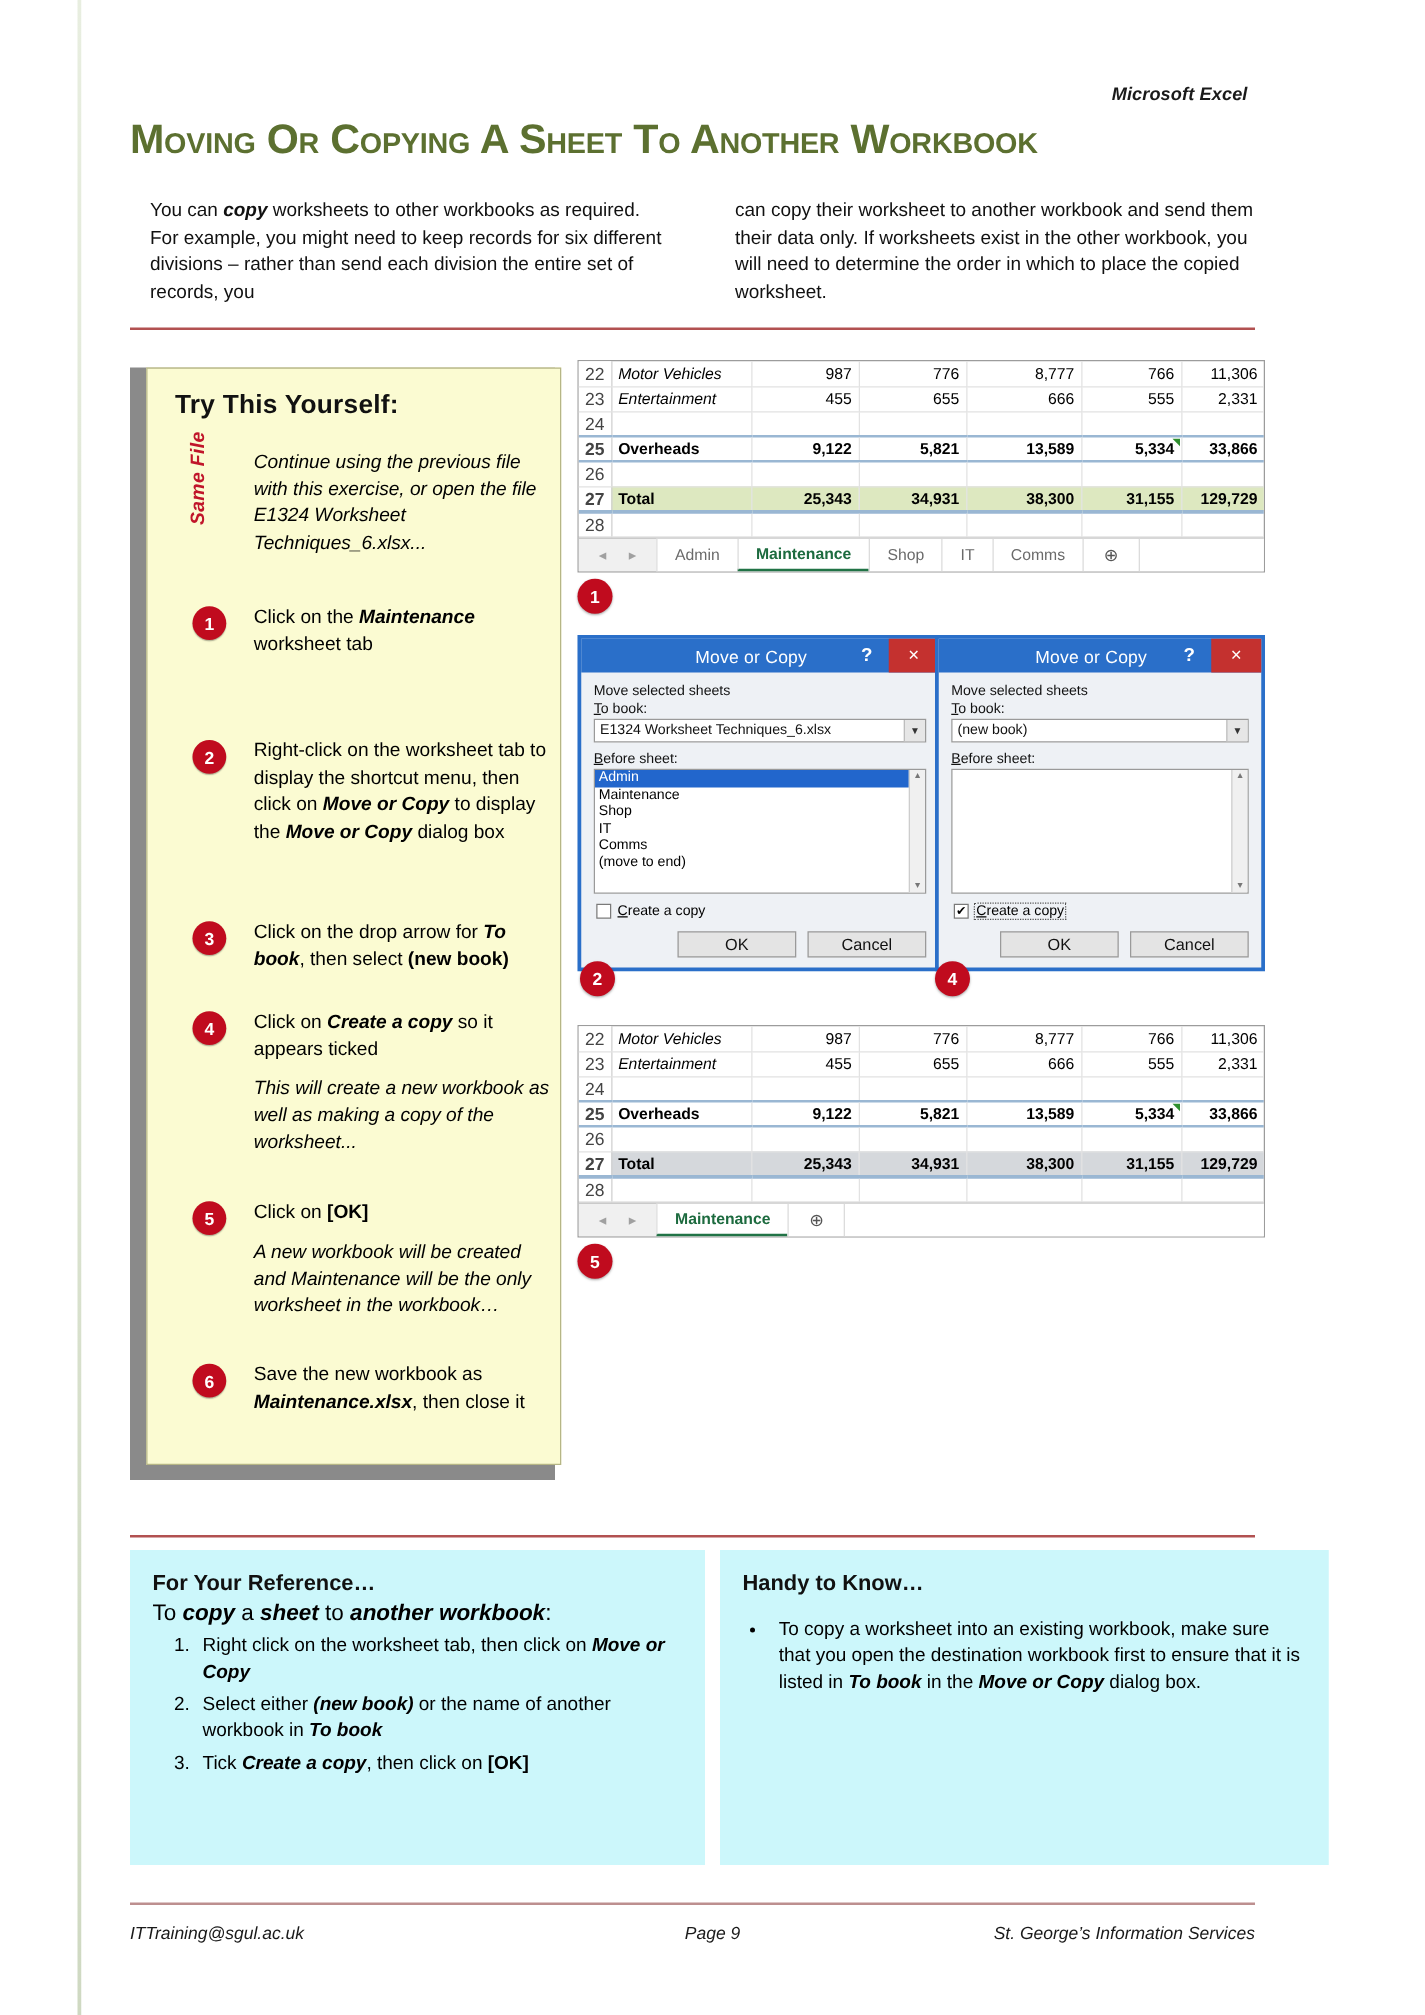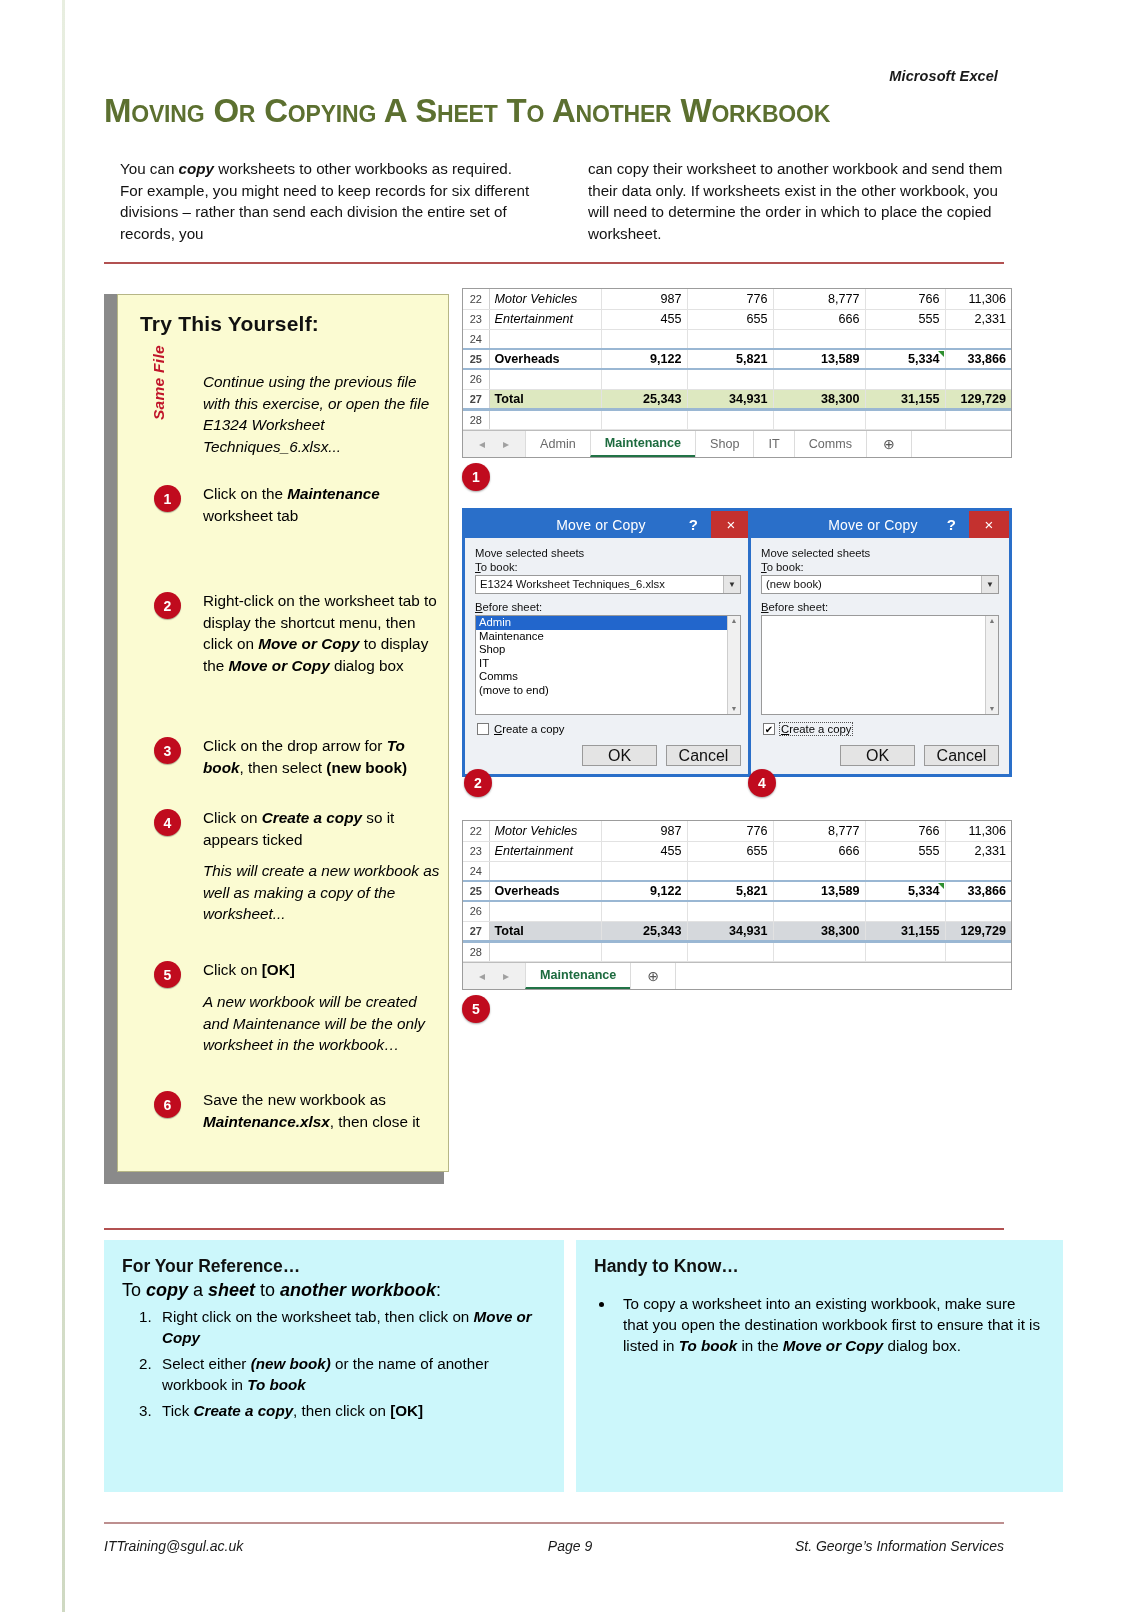--- a/index.html
+++ b/index.html
@@ -80,21 +80,21 @@
   .step .txt i { font-style:italic; }
 
   
   .xls {
     position:absolute; background:#fff; border:1px solid #9c9c9c;
     font-family:"Liberation Sans", sans-serif;
   }
   .xls table { border-collapse:collapse; width:100%; table-layout:fixed; }
   .xls td { font-size:12.6px; height:20px; padding:0 5px; }
   .xls .rn {
-    width:26px; text-align:center; color:#444; font-size:11px;
+    width:26px; text-align:center; color:#444; font-size:14px;
     background:#fff; border-right:1px solid #d0d0d0;
   }
   .xls .lbl { width:112px; text-align:left; }
   .xls .num { text-align:right; }
   .xls tr.data td { border-bottom:1px solid #e2e2e2; }
   .xls td.lbl.ital { font-style:italic; }
   .xls tr.blank td { border-bottom:1px solid #e2e2e2; }
   .xls tr.oh td { font-weight:bold; border-top:2px solid #9ab7d3; border-bottom:2px solid #9ab7d3; }
   .xls tr.total td { font-weight:bold; border-bottom:3px solid #9ab7d3; }
   .xls tr.total.green td.cell { background:#dde8c0; }
@@ -159,22 +159,22 @@
   .dlg .scroll span { font-size:7px; color:#777; line-height:10px; }
   .dlg .checkrow { display:flex; align-items:center; gap:5px; margin:2px 0 10px 2px; }
   .dlg .cb {
     width:12px; height:12px; border:1px solid #7a7a7a; background:#fff;
     display:flex; align-items:center; justify-content:center; font-size:10px; color:#000;
   }
   .dlg .checkrow .ctext { font-size:11.3px; }
   .dlg .checkrow .ctext.focus { outline:1px dotted #555; padding:0 1px; }
   .dlg .btnrow { display:flex; justify-content:flex-end; gap:9px; }
   .dlg .btn {
-    width:75px; height:21px; background:#e4e4e4; border:1px solid #9a9a9a;
-    font-size:16px; display:flex; align-items:center; justify-content:center; color:#111;
+    width:95px; height:21px; background:#e4e4e4; border:1px solid #9a9a9a;
+    font-size:13px; display:flex; align-items:center; justify-content:center; color:#111;
   }
 
   
   .marker-badge {
     position:absolute; width:28px; height:28px; border-radius:50%;
     background:#c00b1e; color:#fff; font-weight:bold; font-size:14px;
     display:flex; align-items:center; justify-content:center;
     box-shadow:0 1px 2px rgba(0,0,0,.35);
   }
 
@@ -208,21 +208,21 @@
   <div class="intro col1">You can <b><i>copy</i></b> worksheets to other workbooks as required. For example, you might need to keep records for six different divisions – rather than send each division the entire set of records, you</div>
   <div class="intro col2">can copy their worksheet to another workbook and send them their data only. If worksheets exist in the other workbook, you will need to determine the order in which to place the copied worksheet.</div>
 
   <div class="rule top"></div>
 
   <div class="tty-shadow"></div>
   <div class="tty">
     <h2>Try This Yourself:</h2>
     <div class="same-file">Same File</div>
 
-    <div class="note first" style="top:76px;">Continue using the previous file with this exercise, or open the file <i>E1324 Worksheet Techniques_6.xlsx</i>...</div>
+    <div class="note first" style="top:64px;">Continue using the previous file with this exercise, or open the file <i>E1324 Worksheet Techniques_6.xlsx</i>...</div>
 
     <div class="step" style="top:188px;">
       <div class="badge">1</div>
       <div class="txt">Click on the <b><i>Maintenance</i></b> worksheet tab</div>
     </div>
 
 
     <div class="step" style="top:295px;">
       <div class="badge">2</div>
       <div class="txt">Right-click on the worksheet tab to display the shortcut menu, then click on <b><i>Move or Copy</i></b> to display the <b><i>Move or Copy</i></b> dialog box</div>

